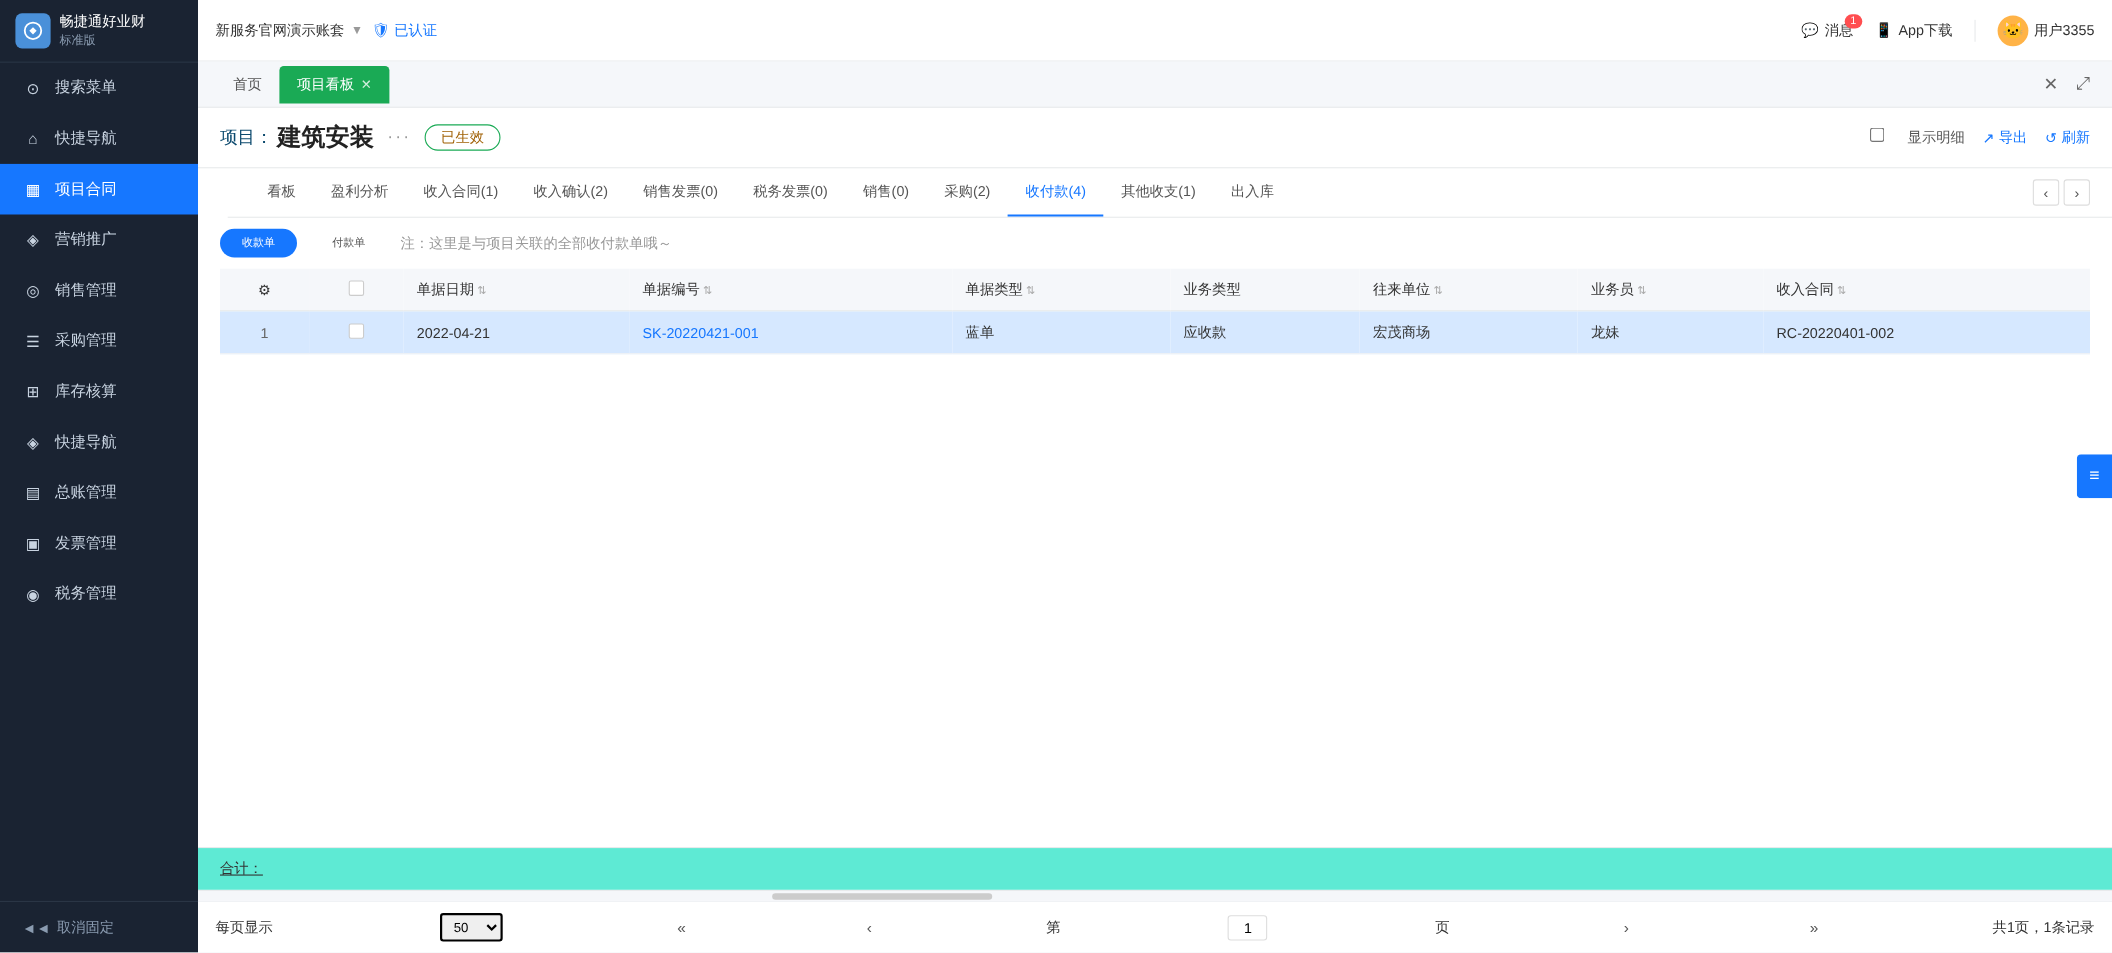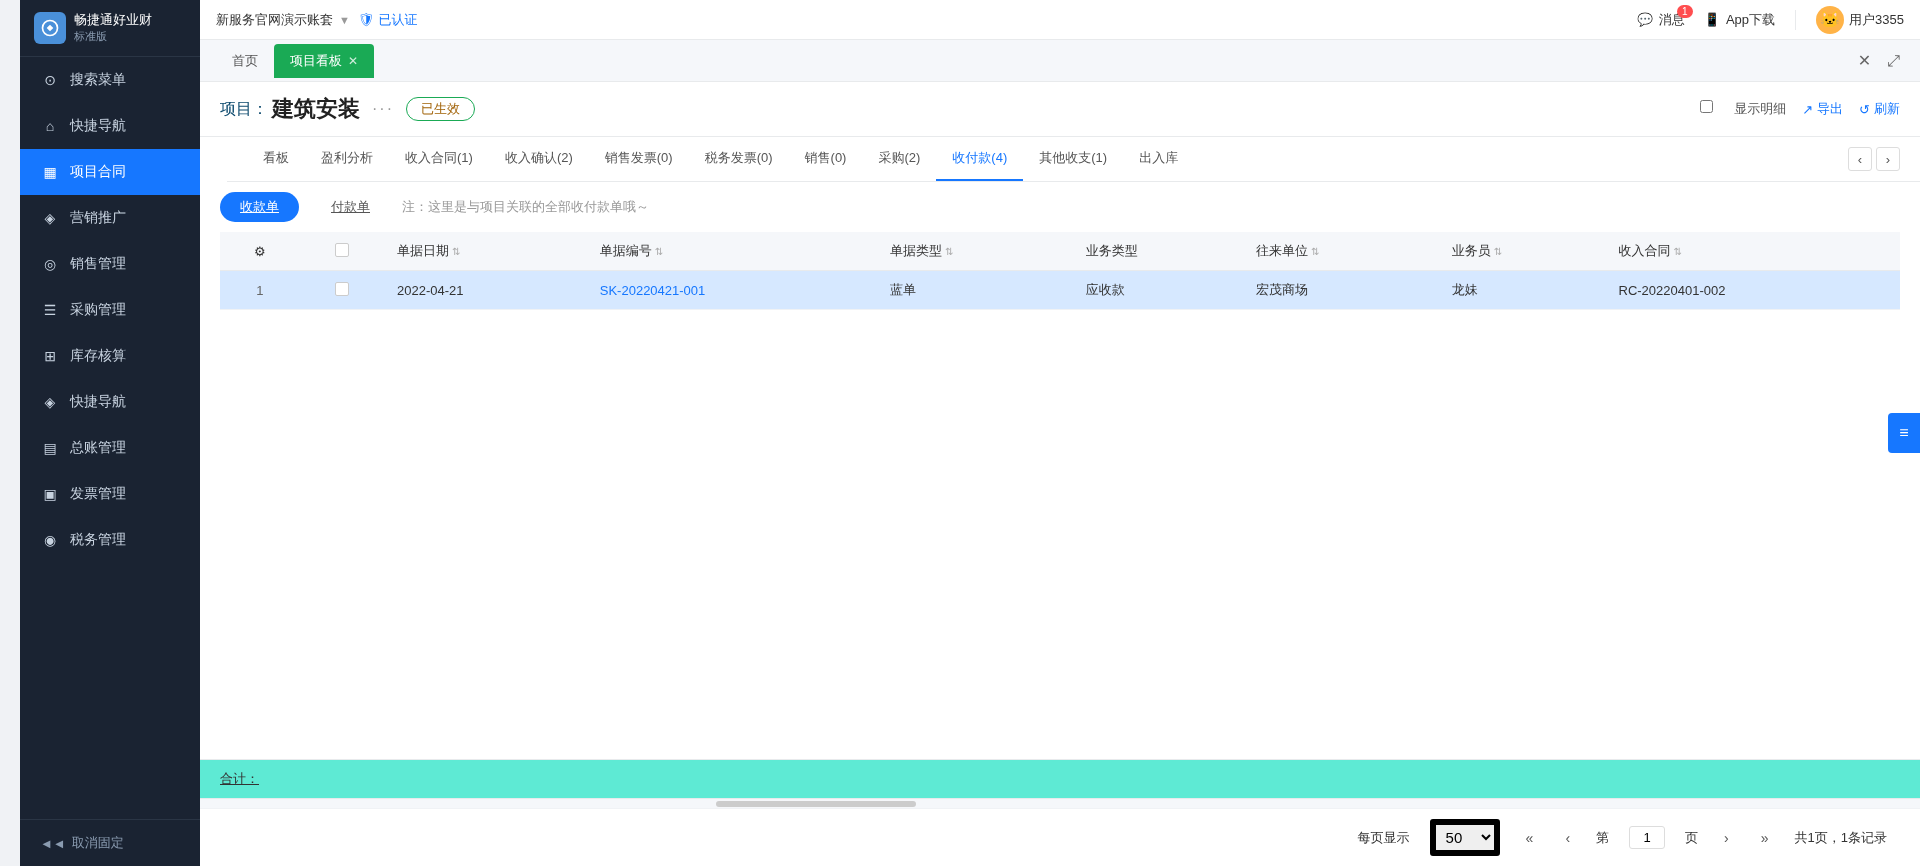--- a/index.html
+++ b/index.html
@@ -7,21 +7,20 @@
 
     
     .sidebar {
       width: 180px;
       background: #1a2332;
       color: #c8d3e0;
       display: flex;
       flex-direction: column;
       flex-shrink: 0;
       height: 100%;
-      margin-left: 20px;
     }
     .sidebar-header {
       display: flex;
       align-items: center;
       padding: 12px 14px;
       background: #1a2332;
       border-bottom: 1px solid #2a3545;
     }
     .sidebar-logo-icon {
       width: 32px;
@@ -73,21 +72,21 @@
       flex-direction: column;
       background: #fff;
       overflow: hidden;
     }
 
     
     .topbar {
       display: flex;
       align-items: center;
       padding: 0 16px;
-      height: 40px;
+      height: 56px;
       background: #fff;
       border-bottom: 1px solid #e8eaec;
       flex-shrink: 0;
     }
     .topbar-left {
       display: flex;
       align-items: center;
       flex: 1;
       gap: 8px;
     }
@@ -299,22 +298,21 @@
       display: flex;
       align-items: center;
       padding: 10px 20px;
       gap: 12px;
       flex-shrink: 0;
     }
     .inner-tab {
       padding: 6px 20px;
       border-radius: 20px;
       cursor: pointer;
-      font-size: 13px;
-      text-decoration: underline;
+      font-size: 10px;
     }
     .inner-tab.active {
       background: #1677ff;
       color: #fff;
     }
     .inner-tab:not(.active) {
       color: #555;
     }
     .inner-note {
       color: #999;
@@ -368,33 +366,33 @@
       border-top: 1px solid #e8eaec;
       padding: 10px 20px;
       font-size: 13px;
       color: #333;
       flex-shrink: 0;
       text-decoration: underline;
     }
     .pagination-bar {
       display: flex;
       align-items: center;
-      justify-content: flex-end;
-      padding: 10px 33px;
-      gap: 20px;
+      justify-content: space-between;
+      padding: 10px 16px;
+      gap: 5px;
       font-size: 13px;
       color: #333;
       flex-shrink: 0;
       border-top: 1px solid #f0f2f5;
     }
     .pagination-select {
-      border: 6px solid #000000;
+      border: 2px solid #000000;
       border-radius: 3px;
       padding: 3px 6px;
-      font-size: 15px;
+      font-size: 12px;
       cursor: pointer;
     }
     .pagination-btn {
       background: none;
       border: none;
       cursor: pointer;
       color: #555;
       font-size: 14px;
       padding: 3px 6px;
     }

